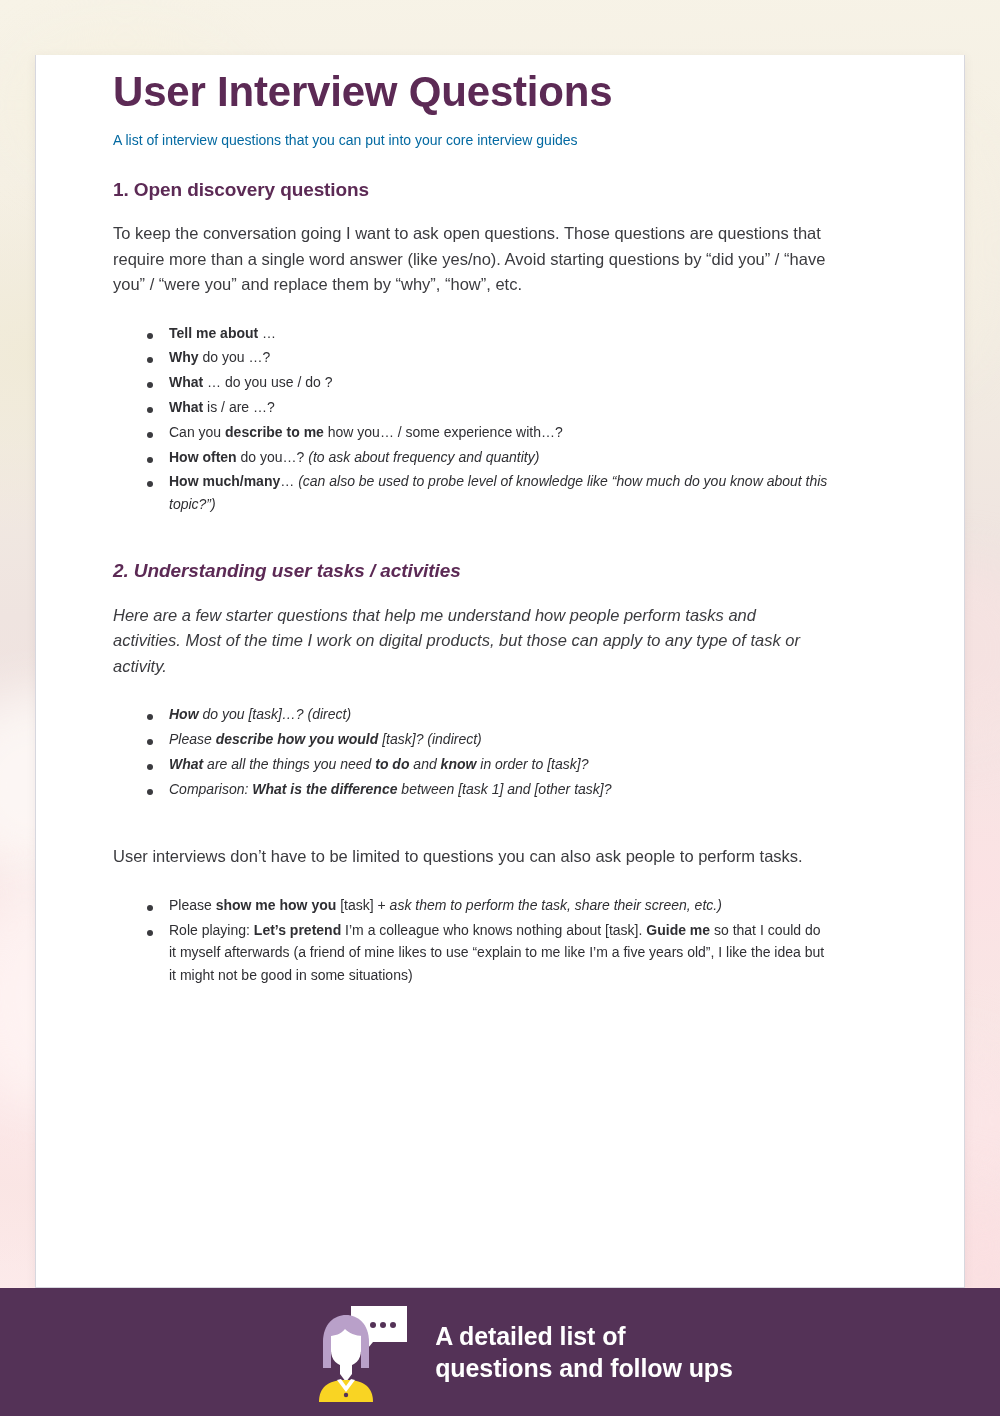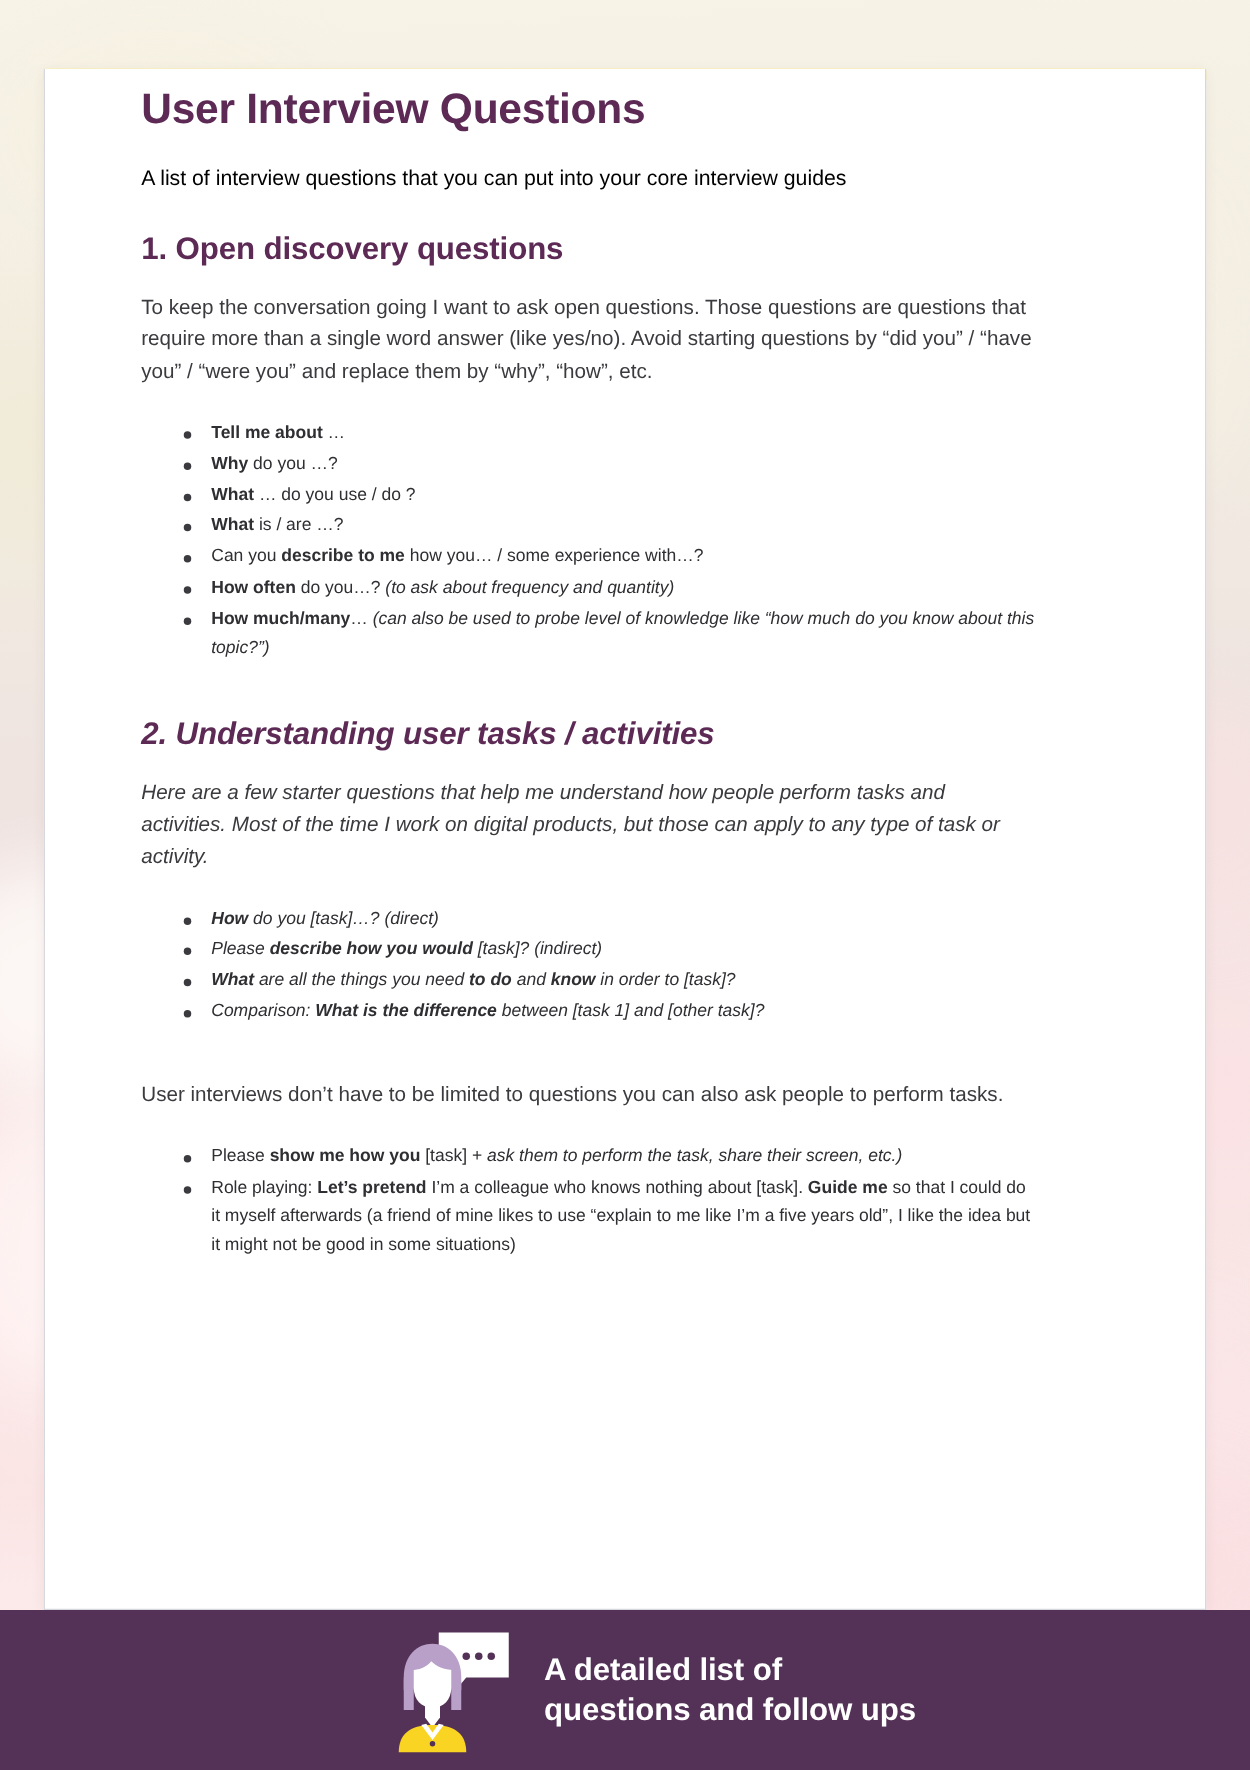--- a/index.html
+++ b/index.html
@@ -75,37 +75,37 @@
 
   #card-inner {
     position: absolute;
     left: 113px;
     top: 68px;
     width: 715px;
   }
 
   
   .doc-title {
-    font-size: 34px;
+    font-size: 42px;
     font-weight: 700;
     color: #5c2a55;
     letter-spacing: -0.2px;
     line-height: 1.15;
-    margin-bottom: 24px;
+    margin-bottom: 14px;
   }
 
   .doc-subtitle {
-    font-size: 17px;
-    color: #000000;
+    font-size: 14px;
+    color: #0369a1;
     line-height: 1.45;
     margin-bottom: 24px;
   }
 
   .section-heading {
-    font-size: 25px;
+    font-size: 19px;
     font-weight: 700;
     color: #5c2a55;
     letter-spacing: -0.1px;
     line-height: 1.2;
     margin-bottom: 20px;
     margin-top: 28px;
   }
 
   .section-intro {
     font-size: 16.5px;

